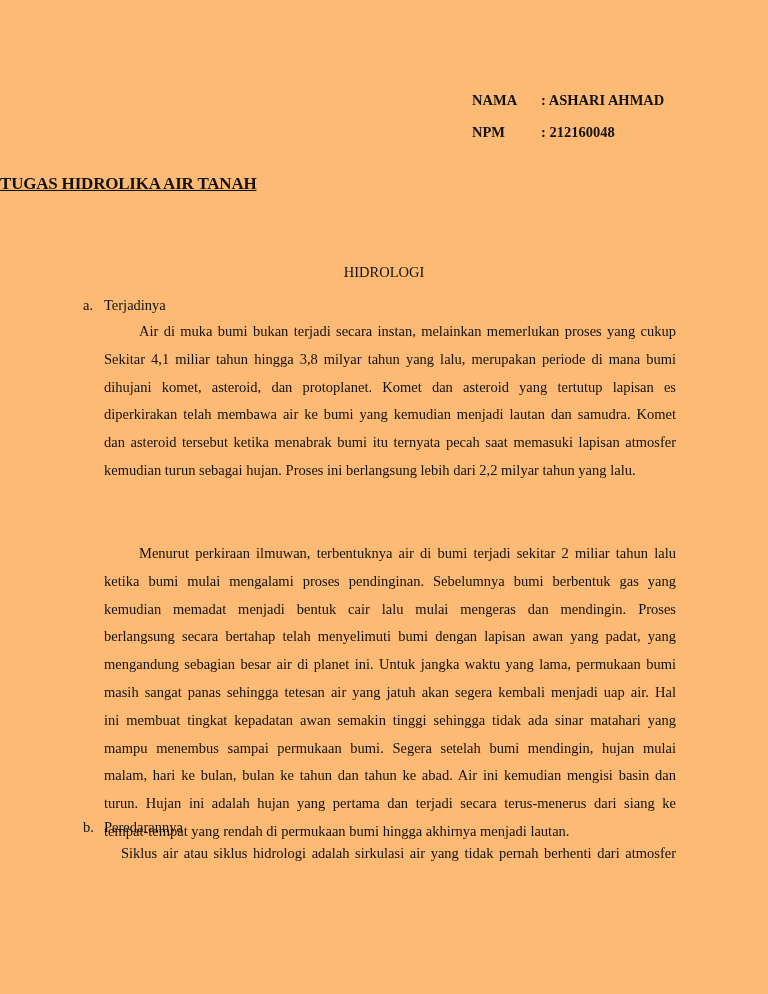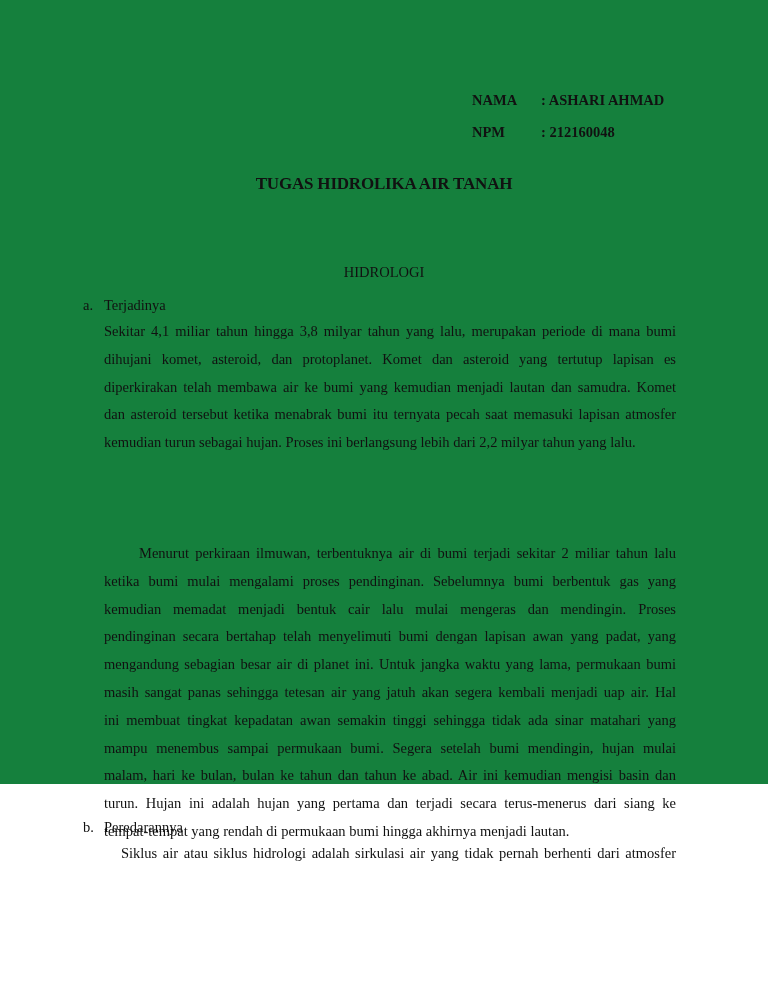--- a/index.html
+++ b/index.html
@@ -1,27 +1,27 @@
 <!DOCTYPE html>
 <html><head>
 <meta charset="utf-8">
 <style>
   html, body { margin: 0; padding: 0; background: #ffffff; }
   body {
     width: 768px; height: 994px; position: relative; overflow: hidden;
     font-family: "Liberation Serif", "DejaVu Serif", serif;
     color: #111111;
   }
-  .page { position: absolute; left: 0; top: 0; width: 768px; height: 784px; background: #15803d; }
+  .page { position: absolute; left: 0; top: 0; width: 768px; height: 994px; background: #fdba74; }
   .ident { position: absolute; left: 472px; font-weight: bold; font-size: 14.5px; }
   .ident .k { position: absolute; left: 0; white-space: nowrap; }
   .ident .v { position: absolute; left: 69px; white-space: nowrap; }
   .title {
-    position: absolute; top: 174px; left: 0; width: 768px; text-align: center;
-    font-weight: bold; font-size: 17px; letter-spacing: -0.2px;
+    position: absolute; top: 174px; left: 0; width: 768px; 
+    font-weight: bold; font-size: 17px; letter-spacing: -0.2px; text-decoration: underline;
   }
   .title span { position: relative; left: 0px; }
   .subtitle {
     position: absolute; top: 264px; left: 0; width: 768px; text-align: center;
     font-weight: normal; font-size: 14.5px;
   }
   .subtitle span { position: relative; left: 0px; }
   .section-head {
     position: absolute; left: 83px; font-size: 14.5px; white-space: nowrap;
   }
@@ -58,32 +58,33 @@
 
   <div class="subtitle">
     <span>HIDROLOGI</span>
   </div>
 
   <div class="section-head" style="top:297px;font-family:Liberation Serif, serif;">
     <span class="marker">a.</span><span>Terjadinya</span>
   </div>
 
   <div class="para" style="top:318px;">
+    <span class="line first">Air di muka bumi bukan terjadi secara instan, melainkan memerlukan proses yang cukup</span>
     <span class="line">Sekitar 4,1 miliar tahun hingga 3,8 milyar tahun yang lalu, merupakan periode di mana bumi</span>
     <span class="line">dihujani komet, asteroid, dan protoplanet. Komet dan asteroid yang tertutup lapisan es</span>
     <span class="line">diperkirakan telah membawa air ke bumi yang kemudian menjadi lautan dan samudra. Komet</span>
     <span class="line">dan asteroid tersebut ketika menabrak bumi itu ternyata pecah saat memasuki lapisan atmosfer</span>
     <span class="line last">kemudian turun sebagai hujan. Proses ini berlangsung lebih dari 2,2 milyar tahun yang lalu.</span>
   </div>
 
   <div class="para" style="top:540px;">
     <span class="line first">Menurut perkiraan ilmuwan, terbentuknya air di bumi terjadi sekitar 2 miliar tahun lalu</span>
     <span class="line">ketika bumi mulai mengalami proses pendinginan. Sebelumnya bumi berbentuk gas yang</span>
     <span class="line">kemudian memadat menjadi bentuk cair lalu mulai mengeras dan mendingin. Proses</span>
-    <span class="line">pendinginan secara bertahap telah menyelimuti bumi dengan lapisan awan yang padat, yang</span>
+    <span class="line">berlangsung secara bertahap telah menyelimuti bumi dengan lapisan awan yang padat, yang</span>
     <span class="line">mengandung sebagian besar air di planet ini. Untuk jangka waktu yang lama, permukaan bumi</span>
     <span class="line">masih sangat panas sehingga tetesan air yang jatuh akan segera kembali menjadi uap air. Hal</span>
     <span class="line">ini membuat tingkat kepadatan awan semakin tinggi sehingga tidak ada sinar matahari yang</span>
     <span class="line">mampu menembus sampai permukaan bumi. Segera setelah bumi mendingin, hujan mulai</span>
     <span class="line">malam, hari ke bulan, bulan ke tahun dan tahun ke abad. Air ini kemudian mengisi basin dan</span>
     <span class="line">turun. Hujan ini adalah hujan yang pertama dan terjadi secara terus-menerus dari siang ke</span>
     <span class="line last">tempat-tempat yang rendah di permukaan bumi hingga akhirnya menjadi lautan.</span>
   </div>
 
   <div class="section-head" style="top:819px;">

